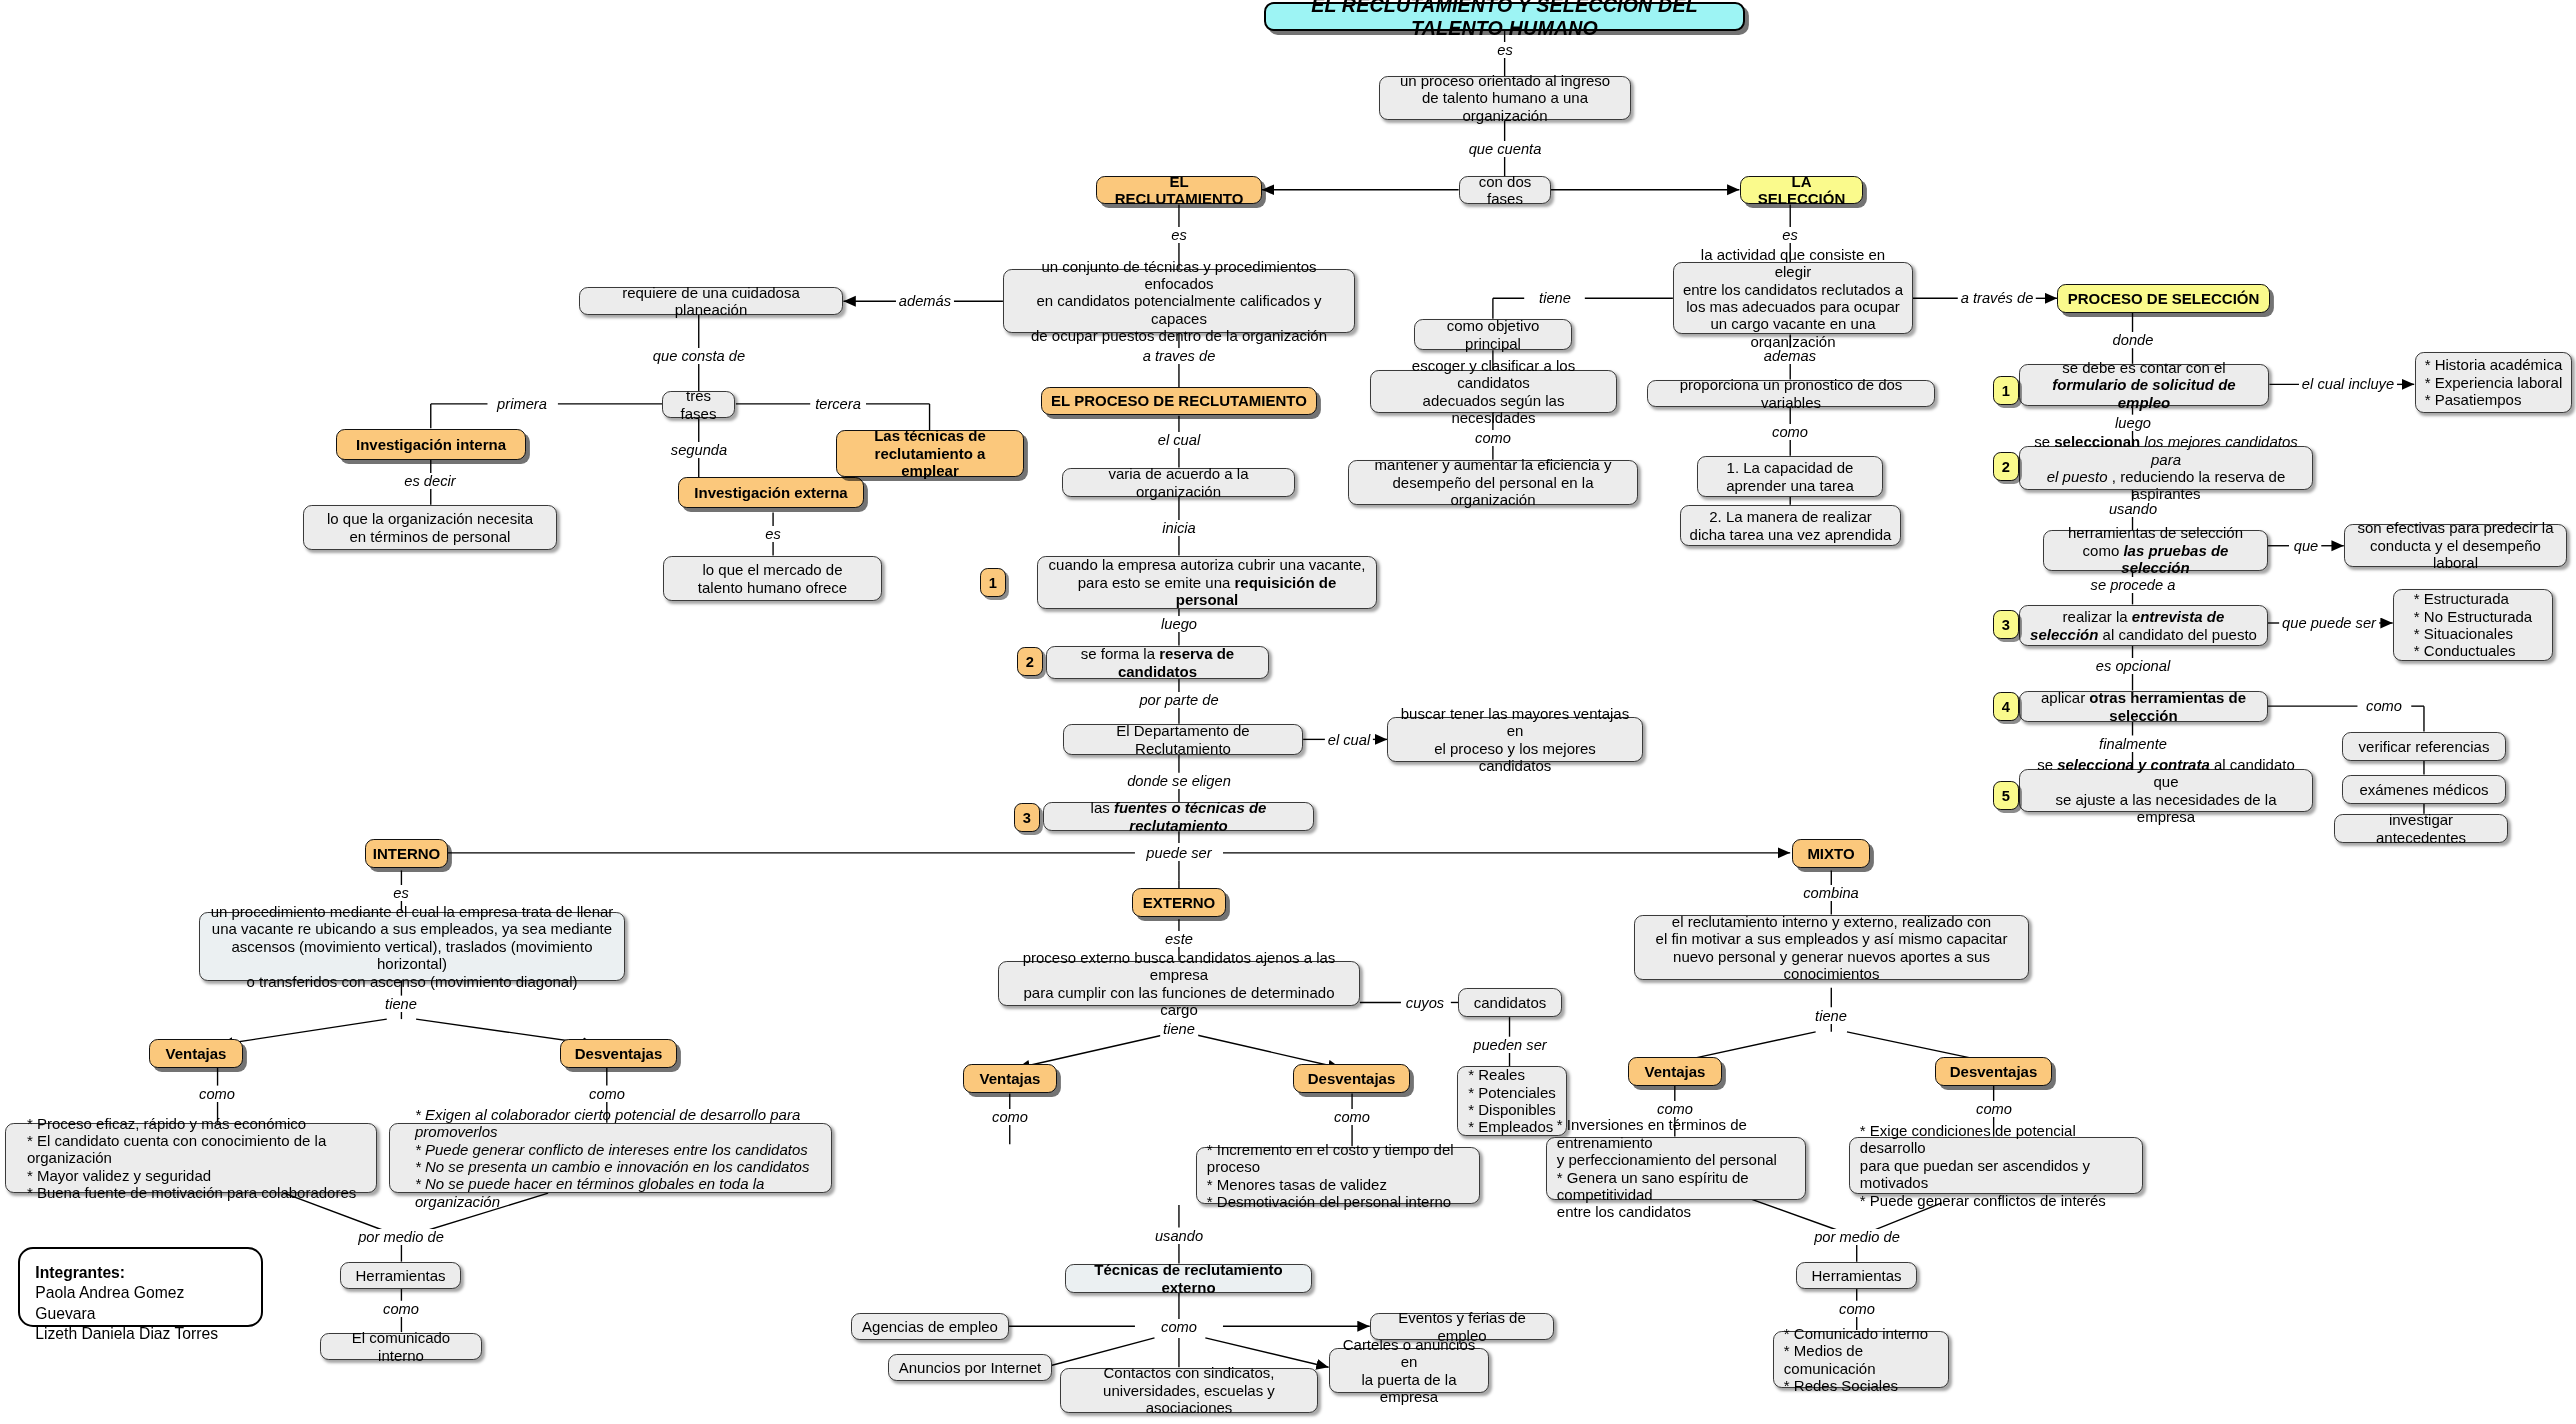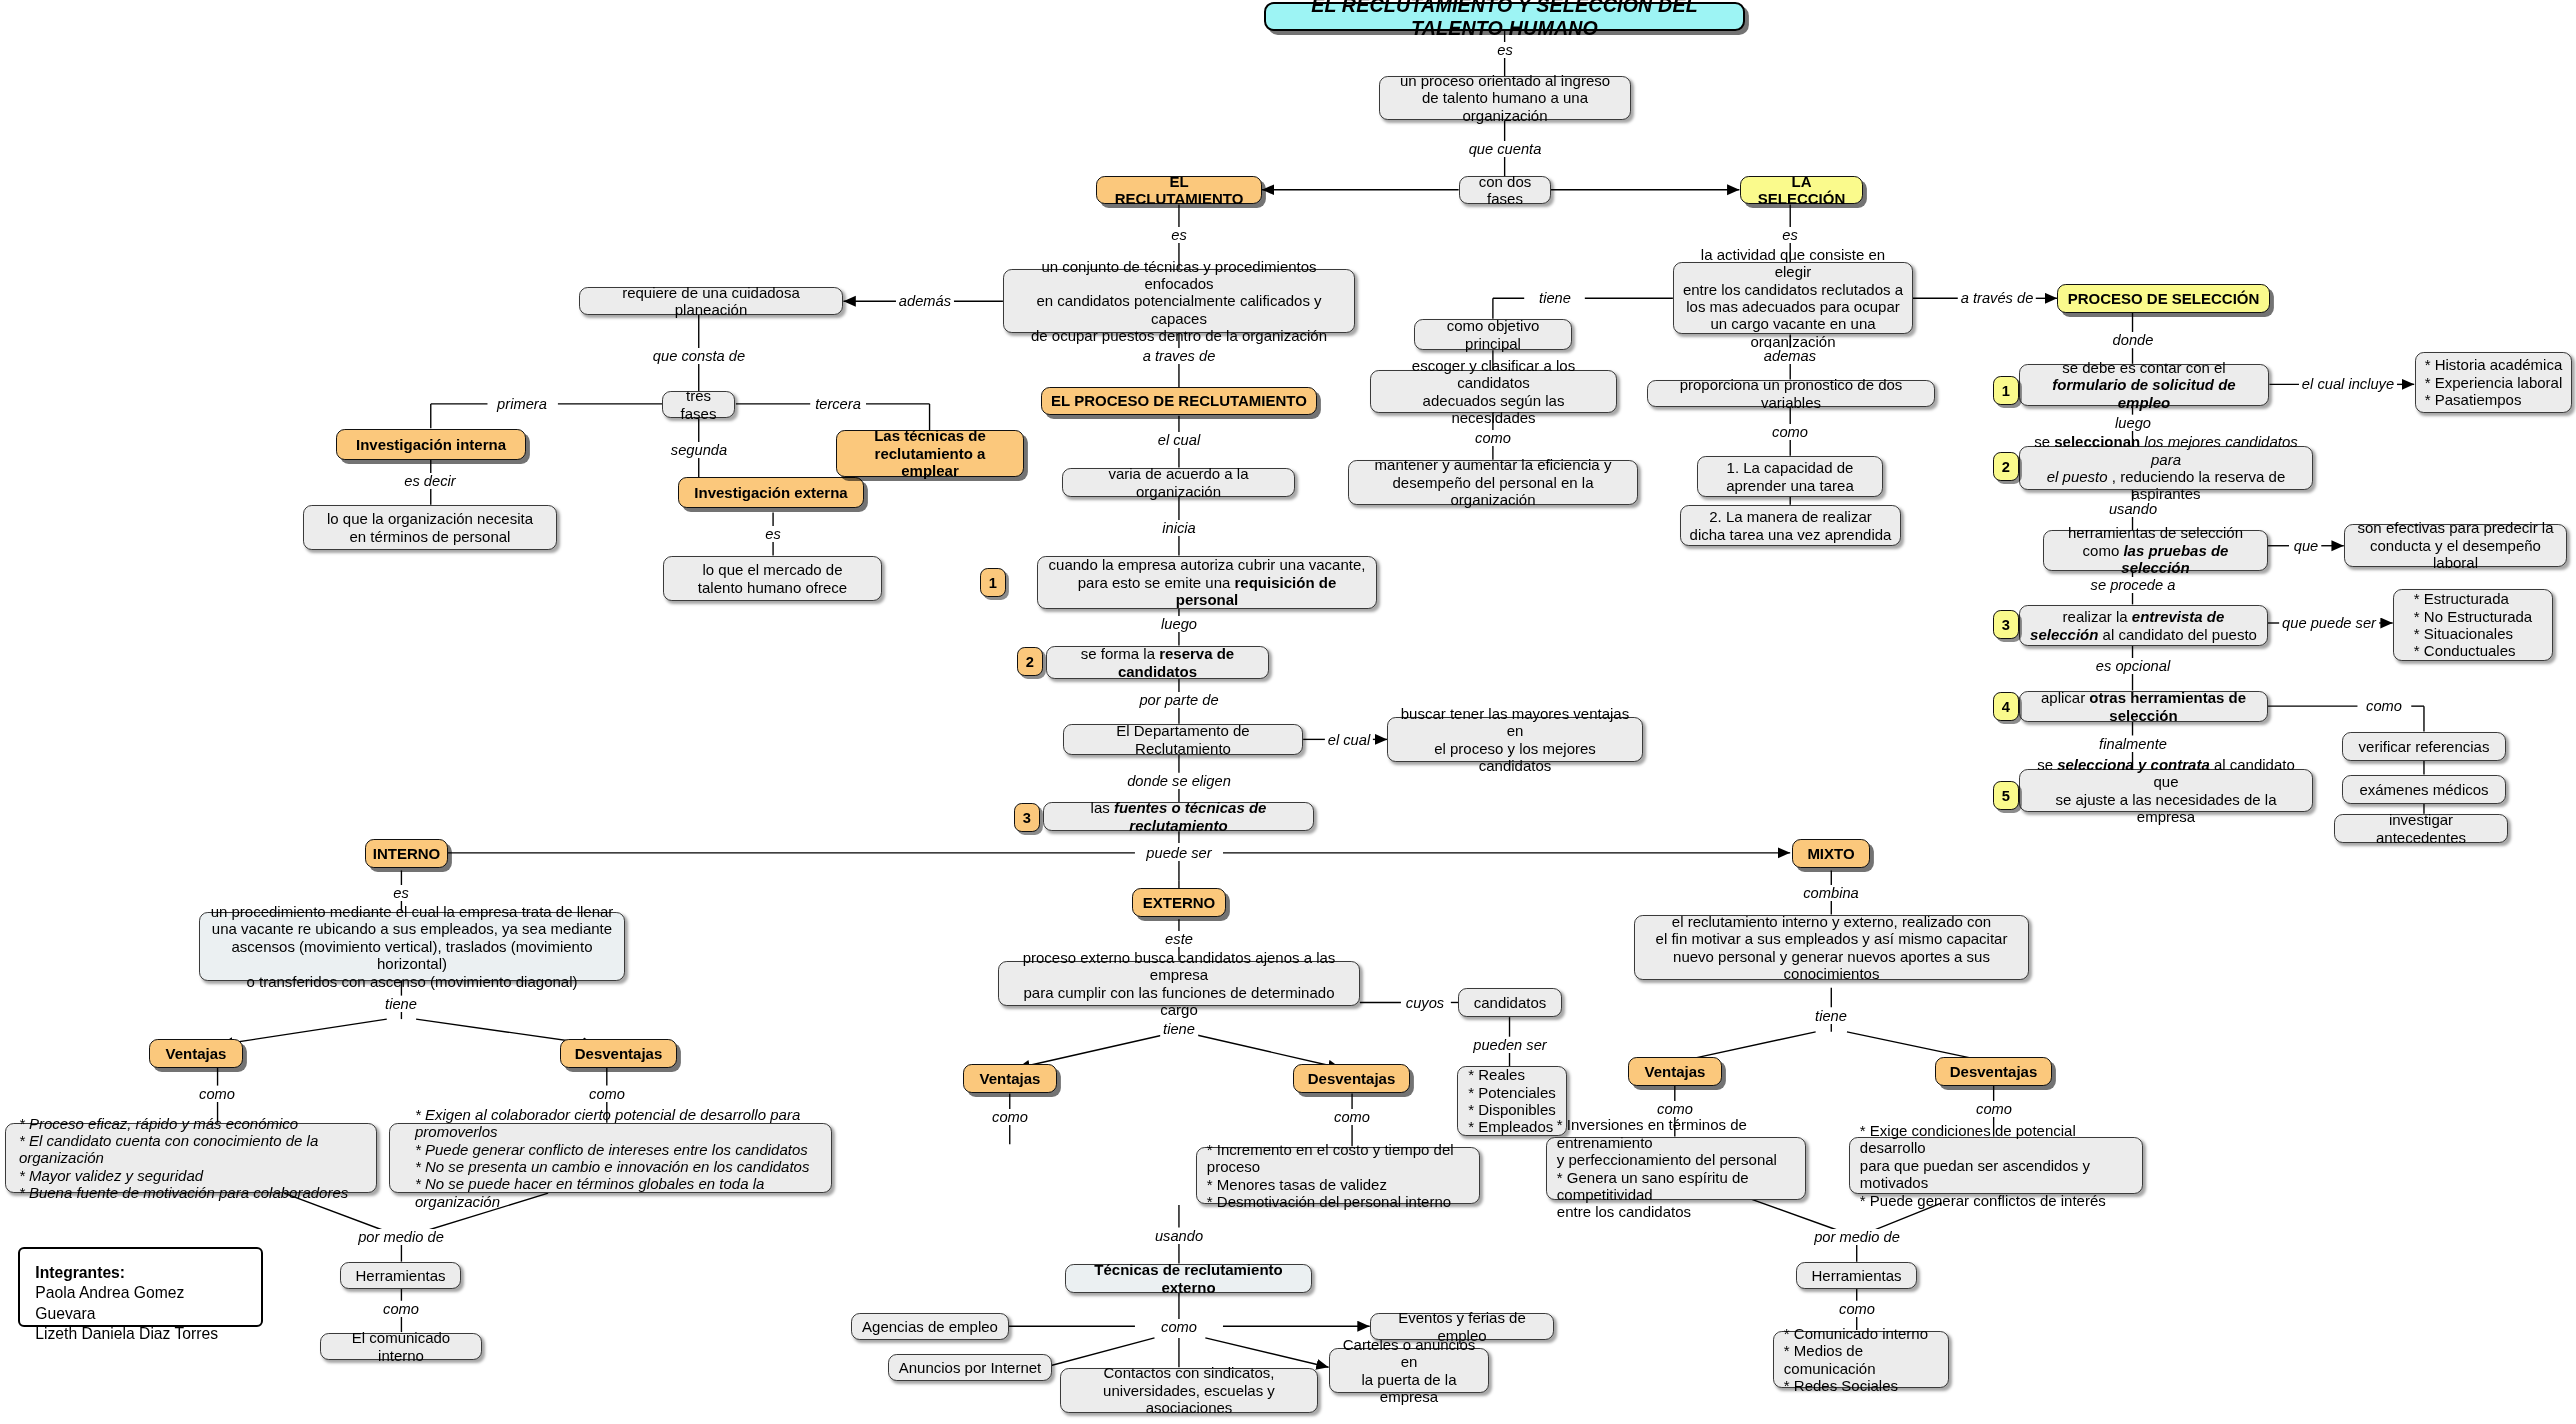--- a/index.html
+++ b/index.html
@@ -17,21 +17,21 @@
   
   .sh{box-shadow:3.9px 3.9px 0 0 rgba(0,0,0,0.55);}
   .plainsh{box-shadow:2.9px 2.9px 2.9px 0 rgba(0,0,0,0.35);}
 
   .title{background:#9df4f4;border:2px solid #000;border-radius:9.8px;font-weight:bold;font-style:italic;
          font-size:19.6px;letter-spacing:0.2px;}
   .orange{background:#fbc87c;border:1.5px solid #111;font-weight:bold;font-size:15px;}
   .yellow{background:#fafa8c;border:1.5px solid #111;font-weight:bold;font-size:15px;}
   .bluebox{background:#ebf0f2;}
   .bluebox-b{background:#ebf0f2;font-weight:bold;}
-  .framed{background:#fff;border:2.9px solid #000;border-radius:6px;text-align:left;justify-content:flex-start;
+  .framed{background:#fff;border:2.9px solid #000;border-radius:15px;text-align:left;justify-content:flex-start;
           align-items:flex-start;padding:13.7px 15.7px;font-size:15.7px;line-height:1.3;}
 
   
   .chip{position:absolute;width:23.5px;height:27px;border:1.5px solid #111;border-radius:7.8px;
         display:flex;align-items:center;justify-content:center;font-weight:bold;font-size:14.7px;z-index:4;
         box-shadow:2.9px 2.9px 0 0 rgba(0,0,0,0.45);}
   .chip.o{background:#fbc87c;}
   .chip.y{background:#fafa8c;}
 
   
@@ -475,21 +475,21 @@
 o transferidos con ascenso (movimiento diagonal)</span>
   </div>
 
   <div class="node orange sh" style="left:149px;top:1039px;width:94px;height:29px;">
     <span class="t">Ventajas</span>
   </div>
   <div class="node orange sh" style="left:560px;top:1039px;width:117px;height:29px;">
     <span class="t">Desventajas</span>
   </div>
 
-  <div class="node plainsh left" style="left:4.9px;top:1123px;width:372px;height:70px;padding-left:13px;font-style:italic;">
+  <div class="node plainsh left" style="left:4.9px;top:1123px;width:372px;height:70px;padding-left:21px;">
     <span class="t bullets" style="white-space:pre-line">* Proceso eficaz, rápido y más económico
 * El candidato cuenta con conocimiento de la organización
 * Mayor validez y seguridad
 * Buena fuente de motivación para colaboradores</span>
   </div>
   <div class="node plainsh left" style="left:389px;top:1123px;width:443px;height:70px;padding-left:25px;font-style:italic;">
     <span class="t bullets" style="white-space:pre-line">* Exigen al colaborador cierto potencial de desarrollo para promoverlos
 * Puede generar conflicto de intereses entre los candidatos
 * No se presenta un cambio e innovación en los candidatos
 * No se puede hacer en términos globales en toda la organización</span>

